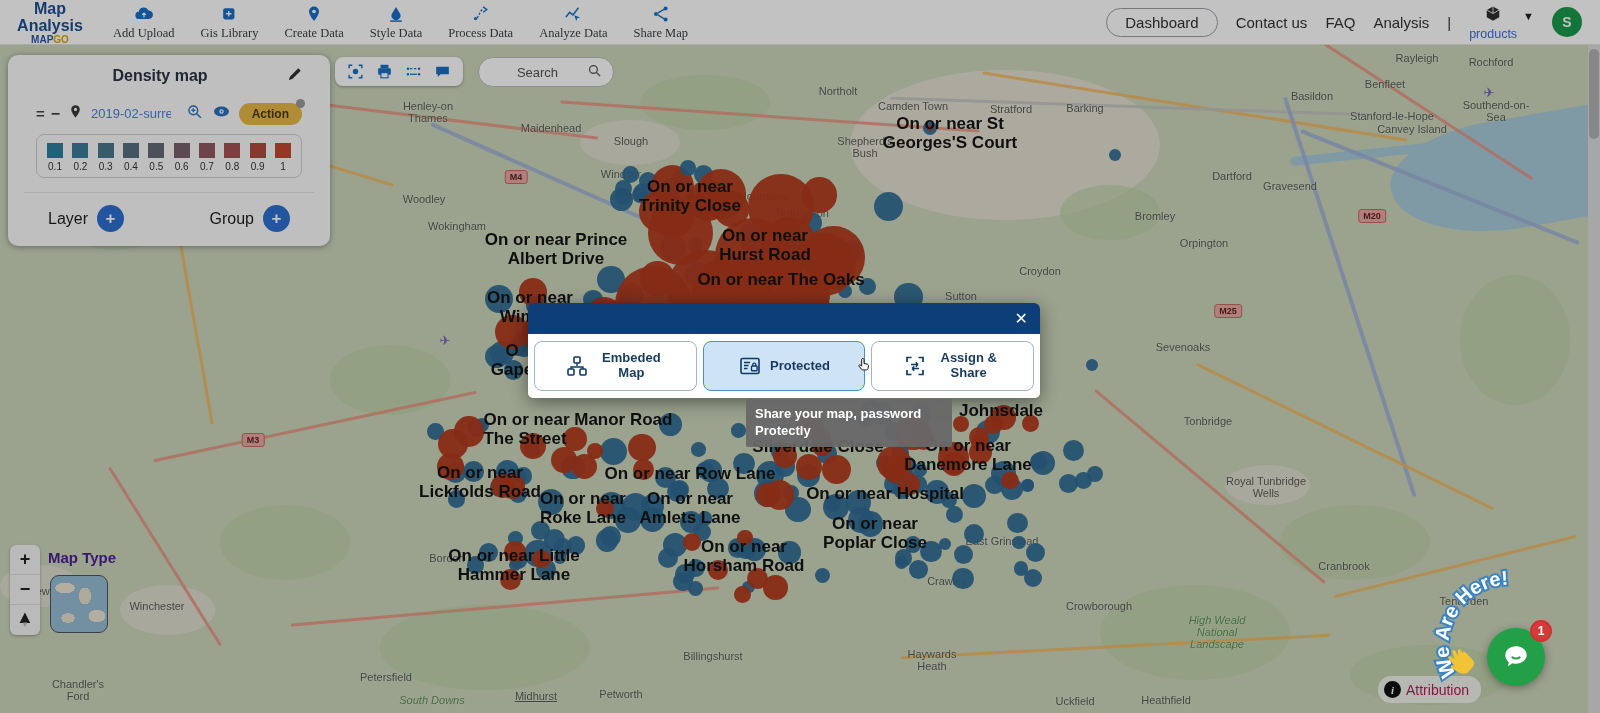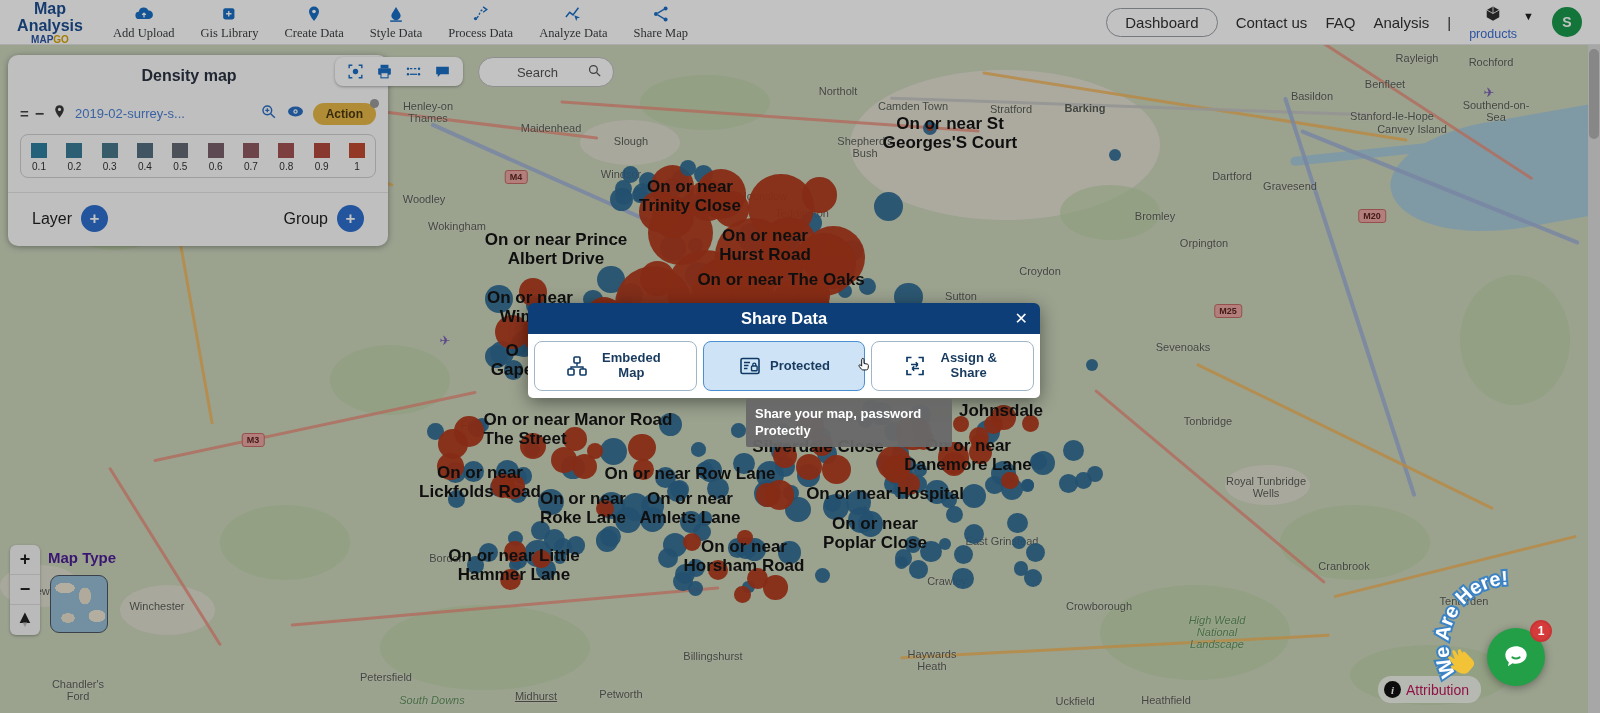--- a/index.html
+++ b/index.html
@@ -41,22 +41,22 @@
     border:1px solid #c46a64; color:#5d2420; font-size:9px; font-weight:bold; border-radius:3px;
     padding:1px 4px; }
   .plane { position:absolute; transform:translate(-50%,-50%); color:#7a5fb5; font-size:13px; z-index:2; }
   .blob { position:absolute; border-radius:50%; z-index:3; }
   .blob-blue { background:#2f6a92; opacity:.92; }
   .blob-red  { background:#b13a1c; opacity:.95; }
   .density-label { position:absolute; transform:translate(-50%,-50%); z-index:4; text-align:center;
     font-size:17px; font-weight:bold; color:#141414; line-height:1.12; white-space:nowrap; }
 
   
-  #layer-panel { position:absolute; left:8px; top:10px; width:380px; background:#fbfbfb;
-    border-radius:10px; box-shadow:0 1px 6px rgba(0,0,0,.35); z-index:6; padding:10px 10px 8px; }
+  #layer-panel { position:absolute; left:8px; top:10px; width:322px; background:#fbfbfb;
+    border-radius:10px; box-shadow:0 1px 6px rgba(0,0,0,.35); z-index:6; padding:10px 26px 8px; }
   .panel-head { display:flex; align-items:center; }
   .panel-title { flex:1; text-align:center; font-size:16px; font-weight:bold; color:#2b3442; }
   .layer-row { display:flex; align-items:center; gap:7px; margin:14px 2px 4px; }
   .drag-handle { font-size:15px; font-weight:bold; color:#444; letter-spacing:-1px; }
   .collapse-btn { font-size:16px; color:#444; font-weight:bold; }
   .layer-link { color:#4d82d6; font-size:13px; white-space:nowrap; overflow:hidden; max-width:118px; cursor:pointer; }
   .layer-row .spacer { flex:1; }
   .action-btn { position:relative; background:#e9b949; color:#4a3a10; font-size:12px; font-weight:bold;
     border:none; border-radius:12px; padding:4px 13px; cursor:pointer; }
   .action-dot { position:absolute; right:-3px; top:-4px; width:9px; height:9px; border-radius:50%;
@@ -273,21 +273,21 @@
         <span class="town" style="left: 551px; top: 83px;">Maidenhead</span>
         <span class="town" style="left: 631px; top: 96px;">Slough</span>
         <span class="town" style="left: 621px; top: 129px;">Windsor</span>
         <span class="town" style="left: 424px; top: 154px;">Woodley</span>
         <span class="town" style="left: 457px; top: 181px;">Wokingham</span>
         <span class="town" style="left: 763px; top: 151px;">Hounslow</span>
         <span class="town" style="left: 802px; top: 168px;">Teddington</span>
         <span class="town" style="left: 838px; top: 46px;">Northolt</span>
         <span class="town" style="left: 913px; top: 61px;">Camden Town</span>
         <span class="town" style="left: 1011px; top: 64px;">Stratford</span>
-        <span class="town" style="left: 1085px; top: 63px; font-weight: bold;">Barking</span>
+        <span class="town" style="left: 1085px; top: 63px;">Barking</span>
         <span class="town" style="left: 865px; top: 102px;">Shepherd's
 Bush</span>
         <span class="town" style="left: 1417px; top: 13px;">Rayleigh</span>
         <span class="town" style="left: 1491px; top: 17px;">Rochford</span>
         <span class="town" style="left: 1385px; top: 39px;">Benfleet</span>
         <span class="town" style="left: 1312px; top: 51px;">Basildon</span>
         <span class="town" style="left: 1392px; top: 71px;">Stanford-le-Hope</span>
         <span class="town" style="left: 1496px; top: 66px;">Southend-on-
 Sea</span>
         <span class="town" style="left: 1412px; top: 84px;">Canvey Island</span>
@@ -793,21 +793,20 @@
 
     <div id="scrollbar">
         <div class="thumb"></div>
       </div>
   </div>
 
   <div id="backdrop"></div>
 
   <div id="share-modal">
     <div class="modal-head">
-      <span class="modal-title">Share Data</span>
       <span class="modal-close">✕</span>
     </div>
     <div class="modal-body" id="modal-options">
         <button class="share-opt">
           <svg width="24" height="24" viewBox="0 0 24 24">
             <rect x="9" y="3" width="6" height="6" rx="1" fill="none" stroke="#0f3a66" stroke-width="1.6"></rect>
             <rect x="3" y="15" width="6" height="6" rx="1" fill="none" stroke="#0f3a66" stroke-width="1.6"></rect>
             <rect x="15" y="15" width="6" height="6" rx="1" fill="none" stroke="#0f3a66" stroke-width="1.6"></rect>
             <path d="M12 9v3M6 15v-2h12v2" stroke="#0f3a66" stroke-width="1.4" fill="none"></path>
           </svg>

